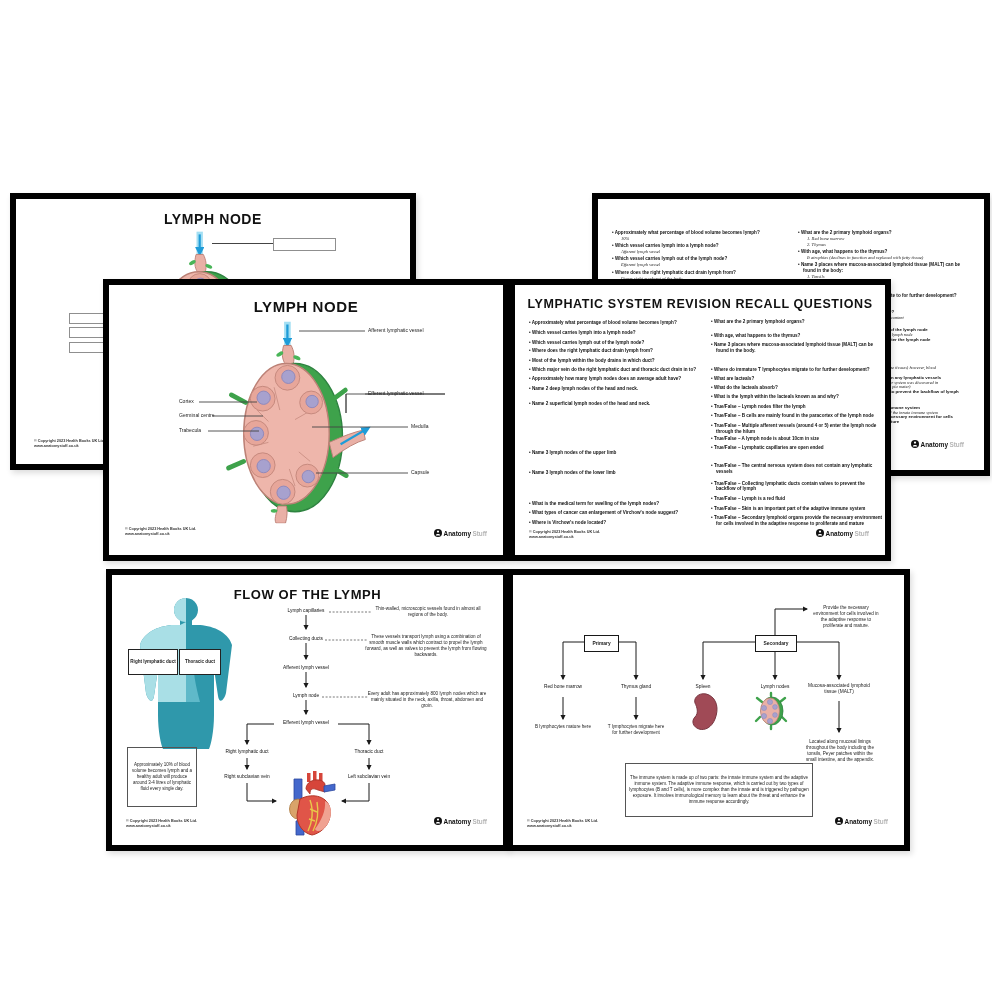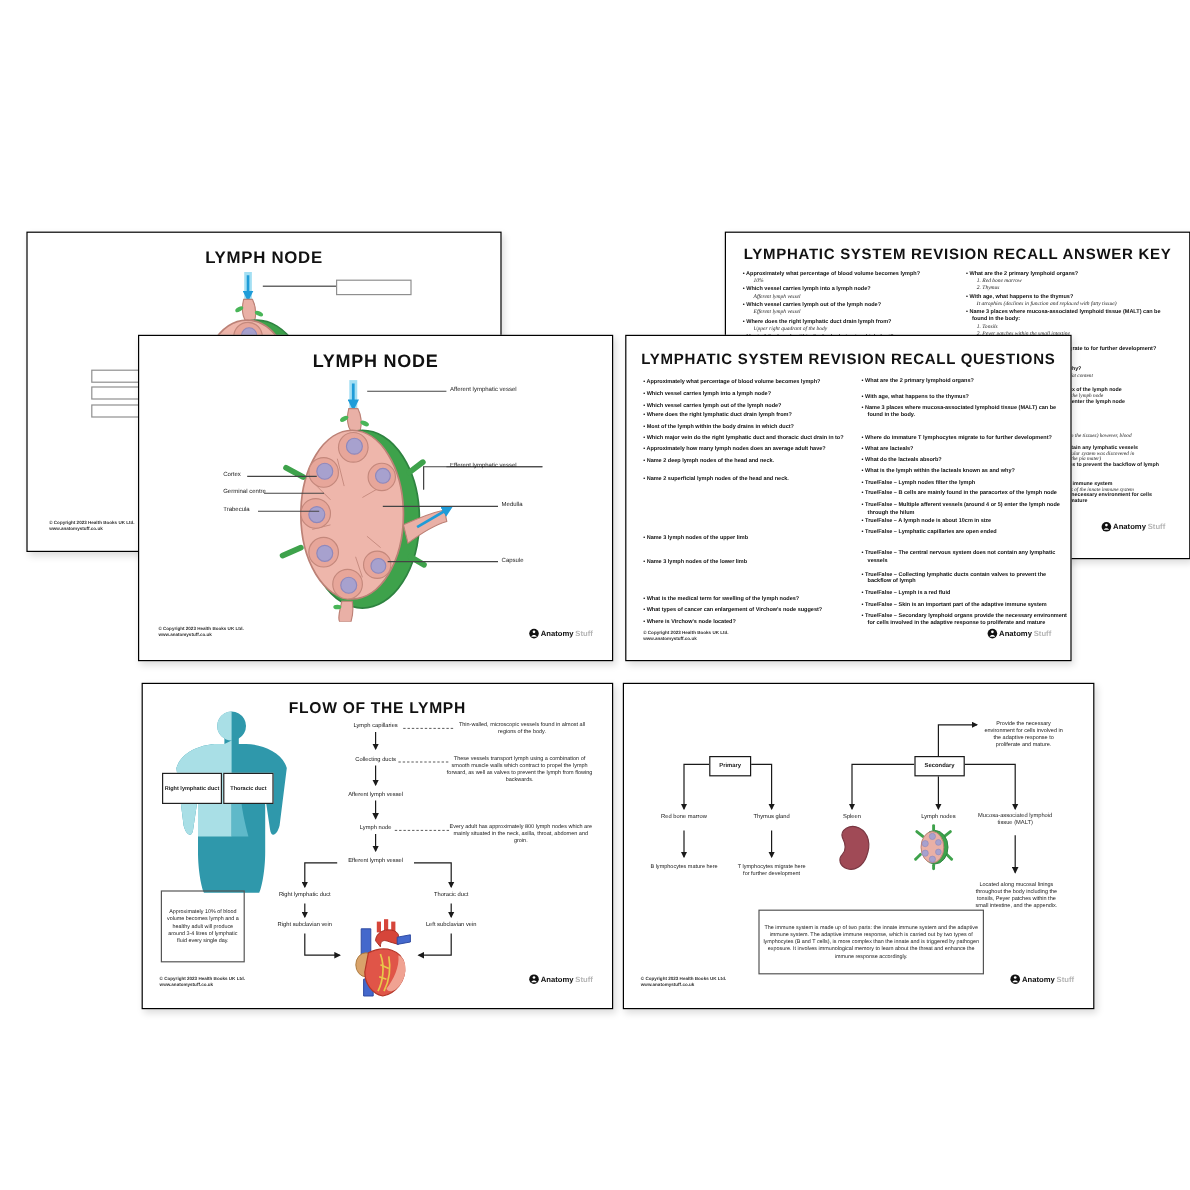--- a/index.html
+++ b/index.html
@@ -1,19 +1,19 @@
 <!DOCTYPE html>
 <html><head>
 <meta charset="utf-8">
 <style>
   html,body{margin:0;padding:0;background:#fff;}
   .stage{position:relative;width:992px;height:992px;background:#ffffff;overflow:hidden;
          font-family:"Liberation Sans",sans-serif;color:#1a1a1a;}
-  .sheet{position:absolute;background:#fff;border:1px solid #000000;overflow:hidden;
-         box-shadow:2px 3px 6px rgba(0,0,0,.14);margin-left:12px;}
+  .sheet{position:absolute;background:#fff;border:6px solid #000000;overflow:hidden;
+         box-shadow:2px 3px 6px rgba(0,0,0,.14);}
   .z1{z-index:1}.z2{z-index:2}
   .sheet-title{position:absolute;left:0;right:0;text-align:center;font-weight:800;
                letter-spacing:.6px;color:#111;white-space:nowrap;}
   .copyright{position:absolute;font-size:3.8px;font-weight:700;color:#333;line-height:1.4;}
   .logo{position:absolute;display:flex;align-items:center;gap:1.5px;font-size:6.4px;}
   .logo b{color:#111;font-weight:800}.logo i{color:#b5b5b5;font-style:normal;font-weight:700}
   .lbl{position:absolute;font-size:5px;color:#222;white-space:nowrap;}
   .q{font-size:4.6px;font-weight:700;color:#111;line-height:1.3;padding-left:5px;text-indent:-5px;}
   .q::before{content:"• ";}
   .a{font-size:4.6px;font-style:italic;font-family:"Liberation Serif",serif;color:#222;
@@ -110,21 +110,20 @@
     <svg style="left:118px;top:22px;" width="146" height="212" viewBox="0 0 160 215">
         <use href="#lymphnode"></use>
       </svg>
     <div class="copyright" style="left:18px;top:240px;">
       <div>© Copyright 2023 Health Books UK Ltd.</div>
         <div>www.anatomystuff.co.uk</div>
     </div>
   </div>
 
   <div class="sheet z1" style="left:592px;top:193px;width:386px;height:271px;">
-    <div class="sheet-title" style="top:11px;font-size:12.5px;">LYMPHATIC SYSTEM REVISION RECALL ANSWER KEY</div>
     <div class="col" style="left:14px;top:31px;width:178px;">
       <div class="qa">
           <div class="q">Approximately what percentage of blood volume becomes lymph?</div>
         <div class="a">10%</div>
         </div>
       <div class="qa">
           <div class="q">Which vessel carries lymph into a lymph node?</div>
         <div class="a">Afferent lymph vessel</div>
         </div>
       <div class="qa">

